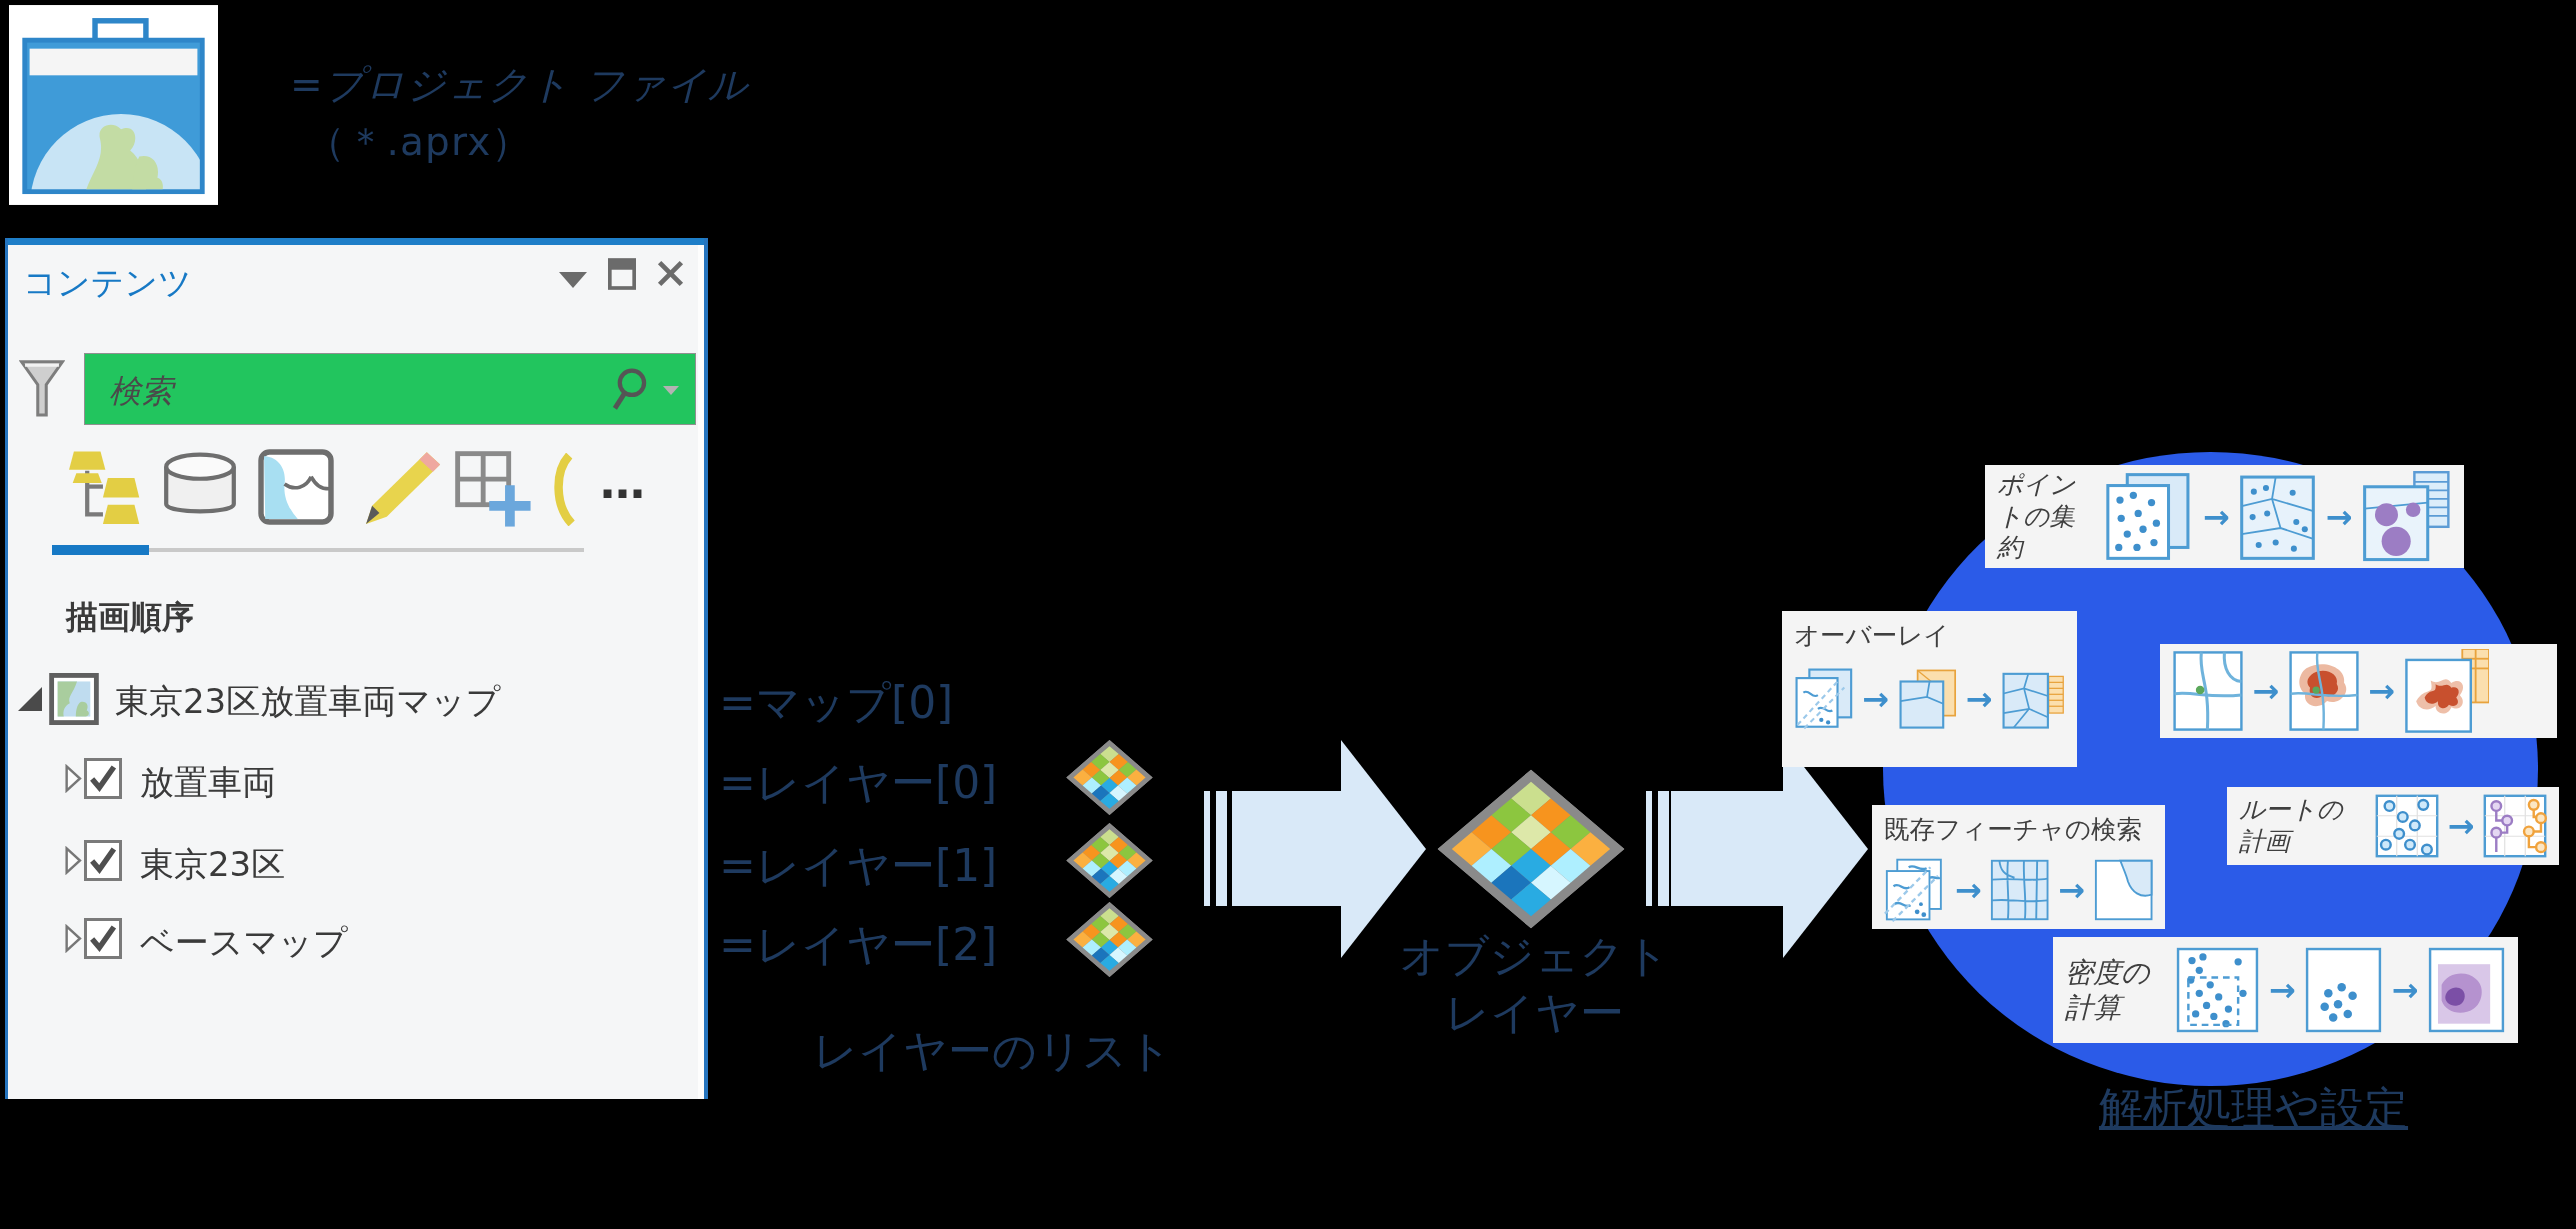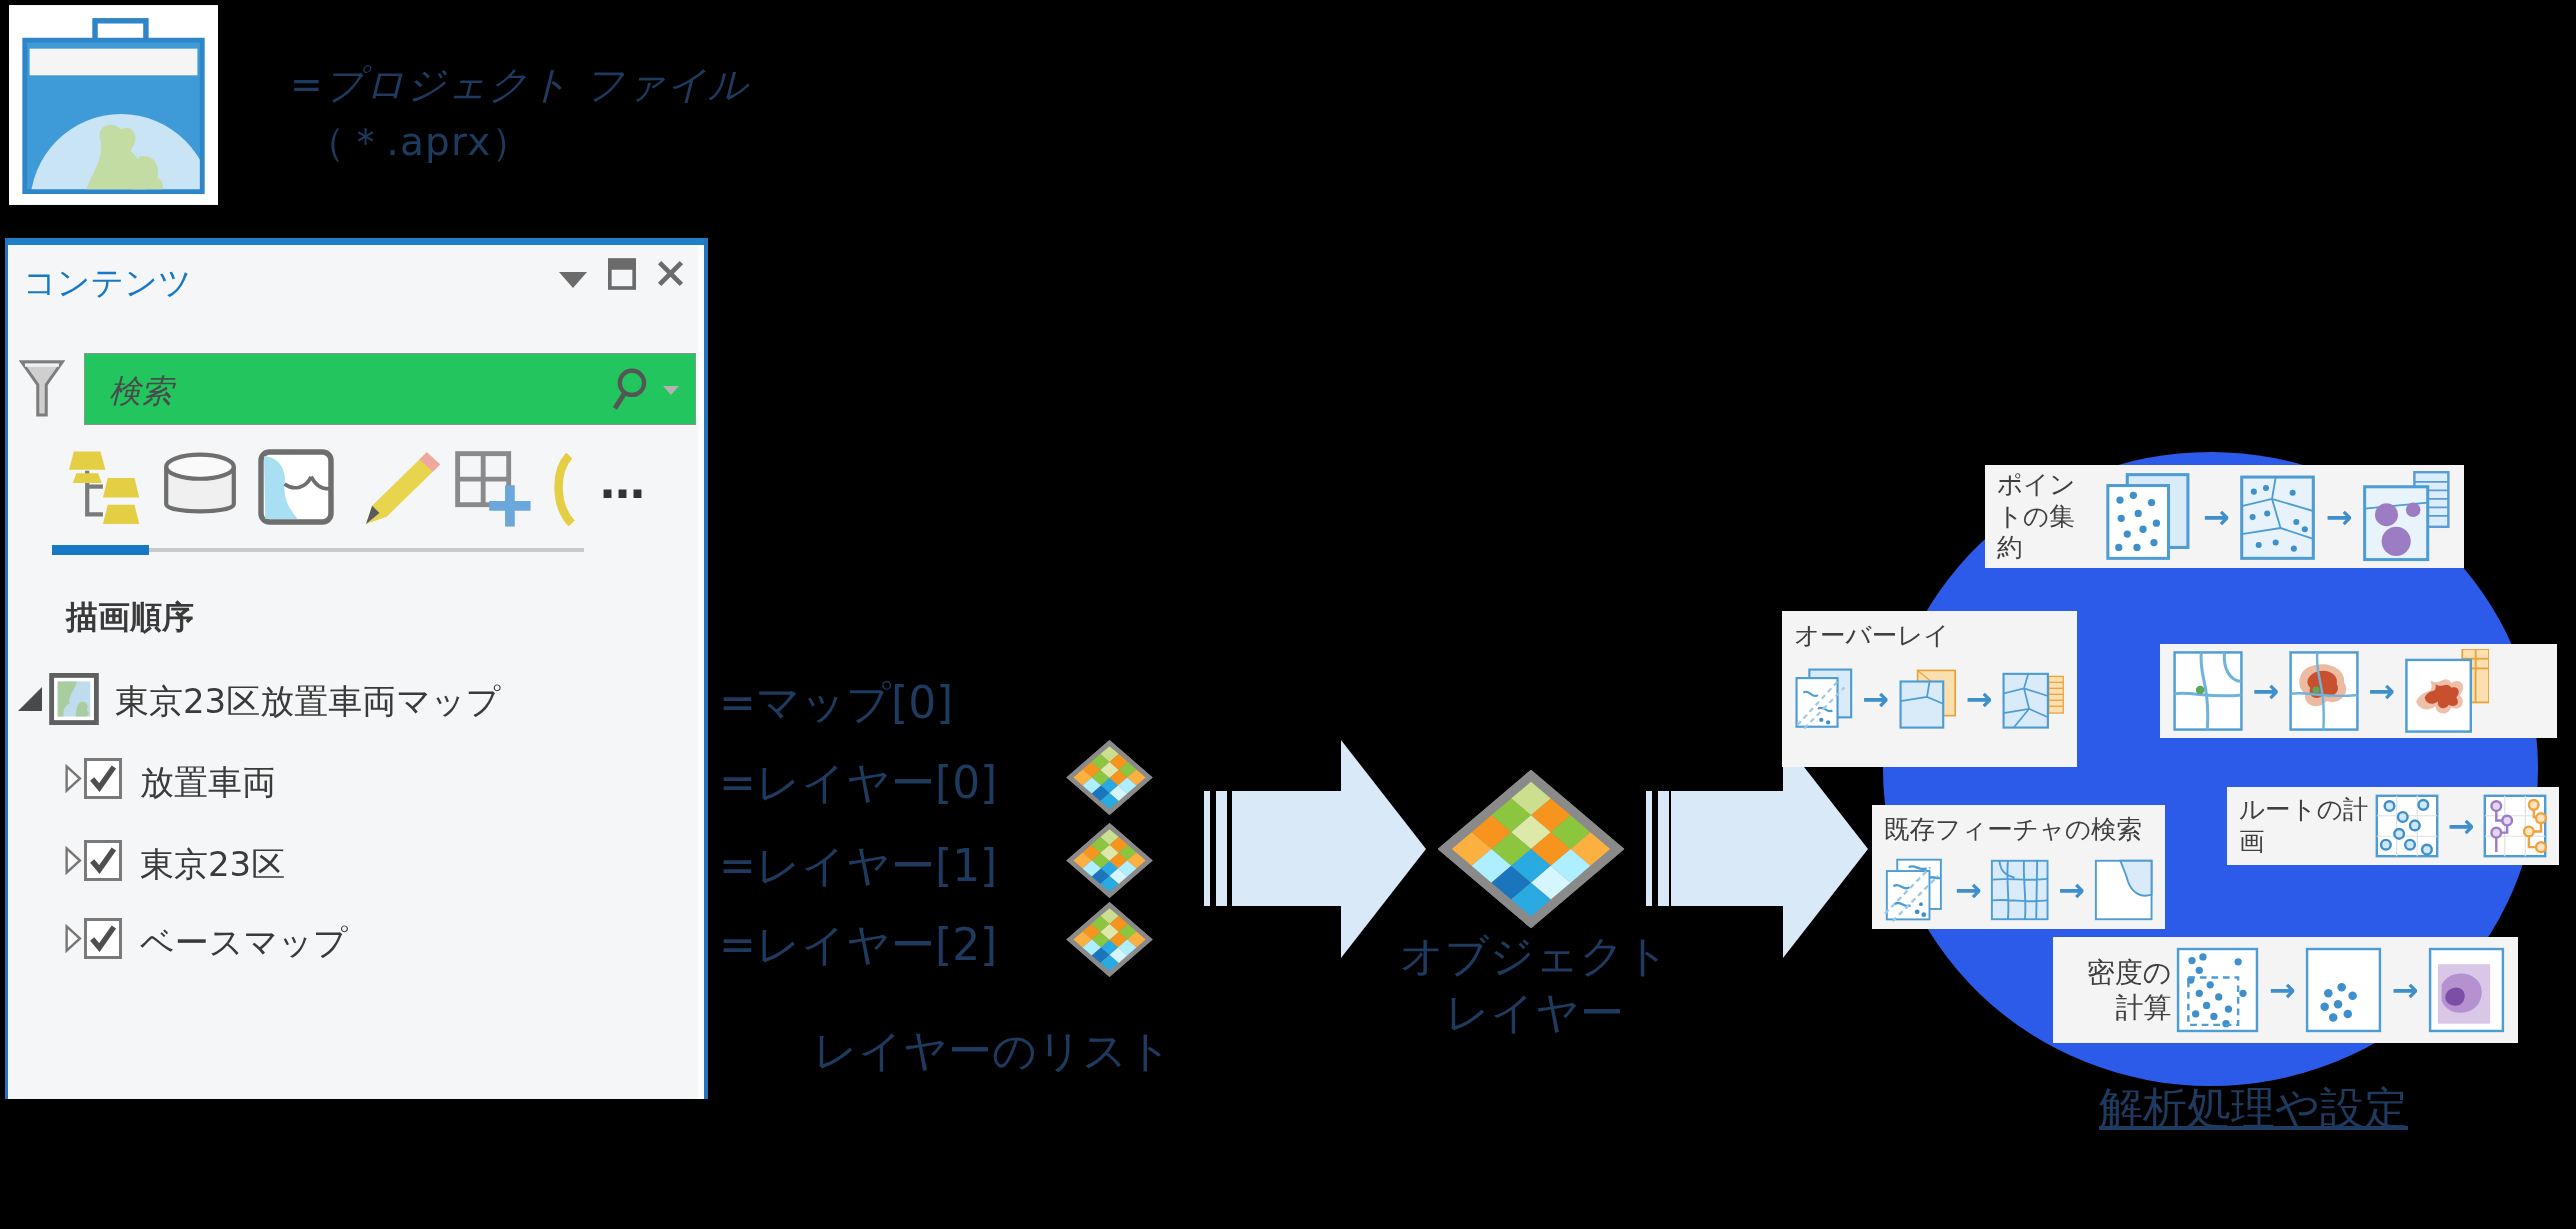--- a/index.html
+++ b/index.html
@@ -55,21 +55,21 @@
   .bar{position:absolute;top:791px;height:115px;background:var(--arrow);}
   .shaft{position:absolute;top:791px;height:115px;background:var(--arrow);}
   .head{position:absolute;top:740px;width:0;height:0;border-top:109px solid transparent;border-bottom:109px solid transparent;border-left:85px solid var(--arrow);}
 
   
   .circle{position:absolute;left:1883px;top:452px;width:655px;height:634px;border-radius:50%;background:var(--circle);}
   .card{position:absolute;background:var(--cardbg);box-sizing:border-box;}
   .card-title{font-size:25.5px;color:#3F3F3F;line-height:1.25;}
   .thumbs{display:flex;align-items:center;gap:8.5px;}
   .tarrow{color:#3E8FCC;font-size:32px;font-weight:bold;}
-  .card-flex{display:flex;align-items:center;padding:19px 12px;gap:4px;}
+  .card-flex{display:flex;align-items:center;padding:19px 12px;gap:16px;font-style:italic;}
   .card-col{padding:8.5px 12px 6px 12px;}
 </style>
 </head>
 <body>
 
 <div class="stage">
 
   <div class="abs" style="left:8.5px;top:4.9px;width:209px;height:200px;">
     <svg width="209" height="200" viewBox="0 0 345 330">
       <rect x="0" y="0" width="345" height="330" fill="#FFFFFF"></rect>
@@ -528,21 +528,21 @@
         <g fill="#FBE6C4" stroke="#F0A23C" stroke-width="4">
             <circle cx="84" cy="18" r="8"></circle>
             <circle cx="96" cy="40" r="8"></circle>
             <circle cx="76" cy="62" r="8"></circle>
             <circle cx="96" cy="88" r="8"></circle>
           </g>
       </svg>
     </div>
   </div>
 
-  <div class="card card-flex" style="left:2053px;top:937px;width:465px;height:106px;text-align:right;">
+  <div class="card card-flex" style="left:2053px;top:937px;width:465px;height:106px;">
     <div class="card-title" style="width:146px;font-size:28px;">密度の計算</div>
     <div class="thumbs">
       <svg width="85" height="88" viewBox="0 0 140 145">
         <rect x="5" y="5" width="130" height="135" fill="#fff" stroke="#4D9CD3" stroke-width="4"></rect>
         <g fill="#3E8FCC">
             <circle cx="28" cy="24" r="6"></circle>
             <circle cx="46" cy="18" r="6"></circle>
             <circle cx="40" cy="40" r="6"></circle>
             <circle cx="104" cy="26" r="6"></circle>
             <circle cx="58" cy="64" r="6"></circle>

